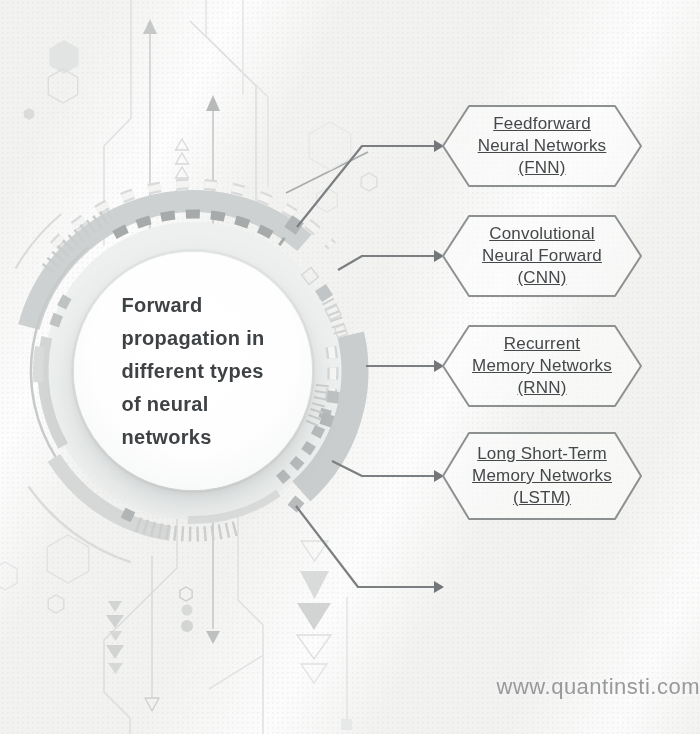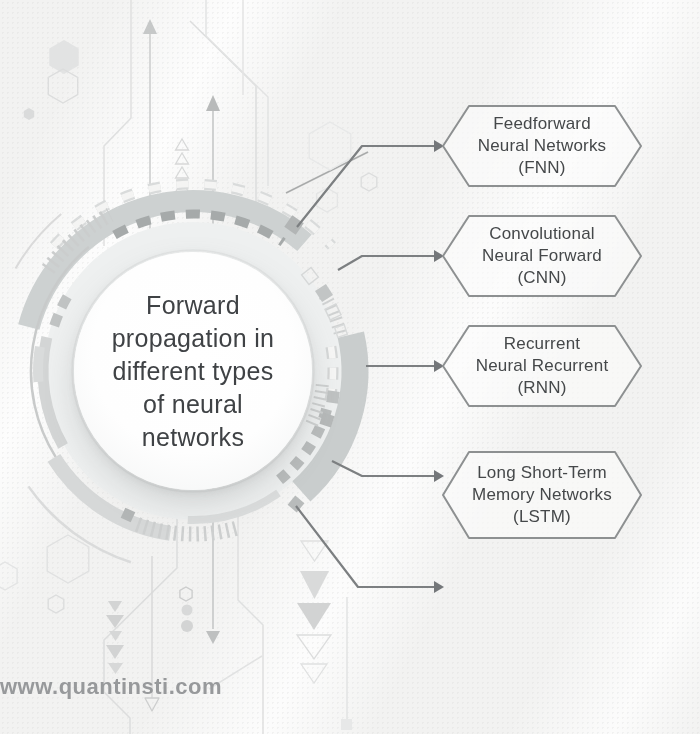--- a/index.html
+++ b/index.html
@@ -20,35 +20,35 @@
   }
   svg.deco { position:absolute; left:0; top:0; z-index:1; }
   .center-circle {
     position:absolute; left:74px; top:252px; width:238px; height:238px; z-index:2;
     border-radius:50%;
     background: radial-gradient(circle at 50% 42%, #ffffff 0%, #fefefe 55%, #f6f7f7 82%, #f0f1f1 100%);
     box-shadow: 0 14px 30px rgba(110,115,115,.22), 0 3px 8px rgba(130,135,135,.12);
     display:flex; align-items:center; justify-content:center;
   }
   .title {
-    white-space:pre-line; text-align:center;
-    font-size:25px; line-height:33px; font-weight:normal;
+    white-space:pre-line; text-align:left;
+    font-size:20px; line-height:33px; font-weight:bold;
     letter-spacing:.3px; color:#3f4245; padding:0 10px;
   }
   .node { position:absolute; left:442px; width:200px; height:82px; z-index:3; }
   .node-4 { height:88px; }
   .node svg { position:absolute; inset:0; width:100%; height:100%; }
   .node-label {
     position:absolute; inset:0; display:flex; align-items:center; justify-content:center;
     white-space:pre-line; text-align:center;
-    font-size:17px; line-height:1.3; font-weight:500; letter-spacing:.2px; color:#45484a;
+    font-size:17px; line-height:1.3; font-weight:500; letter-spacing:.2px; color:#45484a;text-decoration:underline;
   }
   .footer {
     position:absolute; left:0; top:674px; width:100%; z-index:2;
-    text-align:left; font-size:22px; letter-spacing:.5px; color:#97999b;font-weight:bold;
+    text-align:right; font-size:22px; letter-spacing:.5px; color:#97999b;
   }
 </style>
 </head>
 <body>
 
 <div class="stage">
   <div class="dots"></div>
 
   <svg class="deco" width="700" height="734" viewBox="0 0 700 734">
 
@@ -181,25 +181,25 @@
     <div class="node-label">Convolutional
 Neural Forward
 (CNN)</div>
   </div>
 
   <div class="node" style="top:325px">
     <svg viewBox="0 0 200 82" preserveAspectRatio="none">
       <polygon points="27,1 173,1 199,41 173,81 27,81 1,41" fill="rgba(252,252,252,0.6)" stroke="#8d9091" stroke-width="2" stroke-linejoin="round" vector-effect="non-scaling-stroke"></polygon>
     </svg>
     <div class="node-label">Recurrent
-Neural Recurrent
+Memory Networks
 (RNN)</div>
   </div>
 
-  <div class="node node-4" style="top:451px">
+  <div class="node node-4" style="top:432px">
     <svg viewBox="0 0 200 82" preserveAspectRatio="none">
       <polygon points="27,1 173,1 199,41 173,81 27,81 1,41" fill="rgba(252,252,252,0.6)" stroke="#8d9091" stroke-width="2" stroke-linejoin="round" vector-effect="non-scaling-stroke"></polygon>
     </svg>
     <div class="node-label">Long Short-Term
 Memory Networks
 (LSTM)</div>
   </div>
 
 
   <div class="footer">www.quantinsti.com</div>

